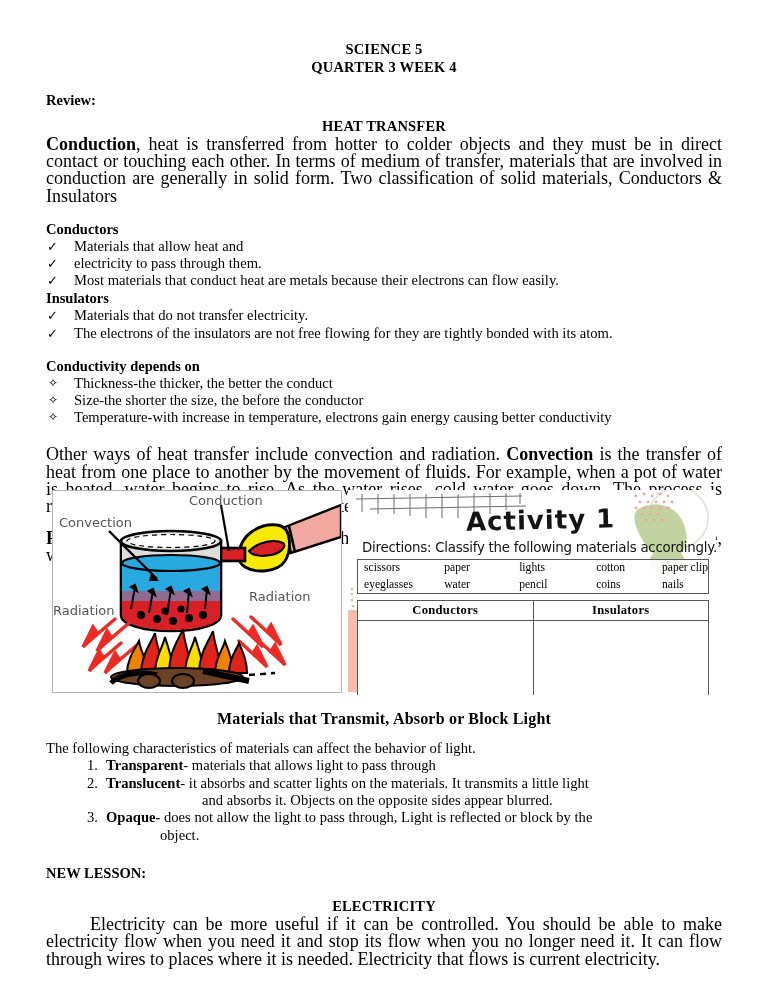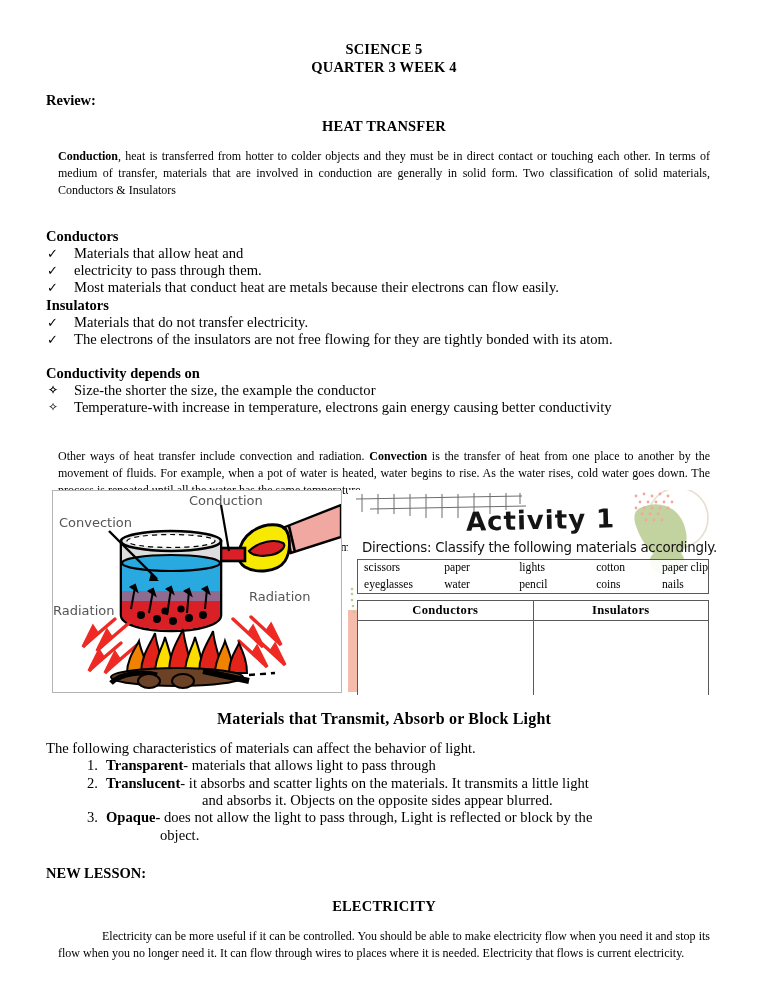--- a/index.html
+++ b/index.html
@@ -42,23 +42,23 @@
     text-align: center;
     line-height: 19px;
     letter-spacing: 0.2px;
   }
   .label-bold {
     font-size: 14.5px;
     font-weight: bold;
     line-height: 18px;
   }
   p.body {
-    font-size: 12px;
+    font-size: 18px;
     line-height: 17.2px;
-    margin: 12px;
+    margin: 0;
     text-align: justify;
   }
   p.body-left {
     font-size: 14.6px;
     line-height: 17.2px;
     margin: 0;
     text-align: left;
   }
   .gap-s { height: 8px; }
   .gap-m { height: 15px; }
@@ -256,22 +256,22 @@
     <div class="label-bold">Insulators</div>
     <ul class="bul">
       <li><span class="mark">✓</span><span>Materials that do not transfer electricity.</span></li>
       <li><span class="mark">✓</span><span>The electrons of the insulators are not free flowing for they are tightly bonded with its atom.</span></li>
     </ul>
 
     <div class="gap-m"></div>
 
     <div class="label-bold">Conductivity depends on</div>
     <ul class="bul diamond">
-      <li><span class="mark">✧</span></li>
-      <li><span class="mark">✧</span><span>Size-the shorter the size, the example the conductor</span></li>
+      <li><span class="mark">✧</span><span>Thickness-the thicker, the better the conduct</span></li>
+      <li><span class="mark">✧</span><span>Size-the shorter the size, the before the conductor</span></li>
       <li><span class="mark">✧</span><span>Temperature-with increase in temperature, electrons gain energy causing better conductivity</span></li>
     </ul>
 
     <div class="gap-l"></div>
 
     <p class="body"><span>Other ways of heat transfer include convection and radiation. </span><span class="bold">Convection</span><span> is the transfer of heat from one place to another by the movement of fluids. For example, when a pot of water is heated, water begins to rise. As the water rises, cold water goes down. The process is repeated until all the water has the same temperature.</span></p>
 
     <div class="gap-m"></div>
 
     <p class="body"><span class="bold">Radiation</span><span> is the transfer of heat through empty space. Example is standing before a stove, where your body feels the heat from it.</span></p>

